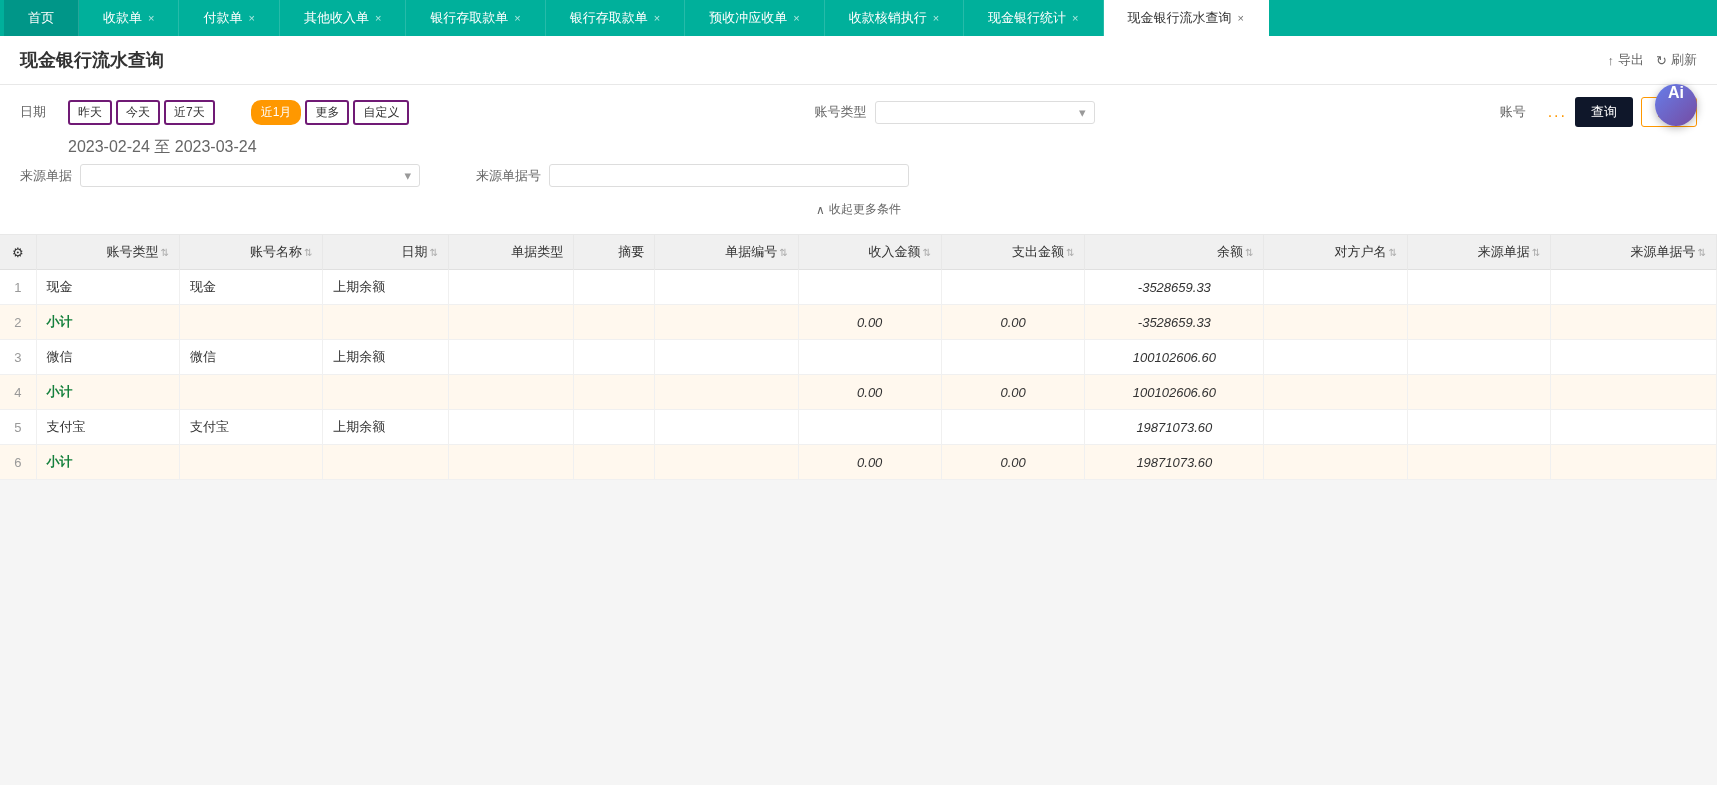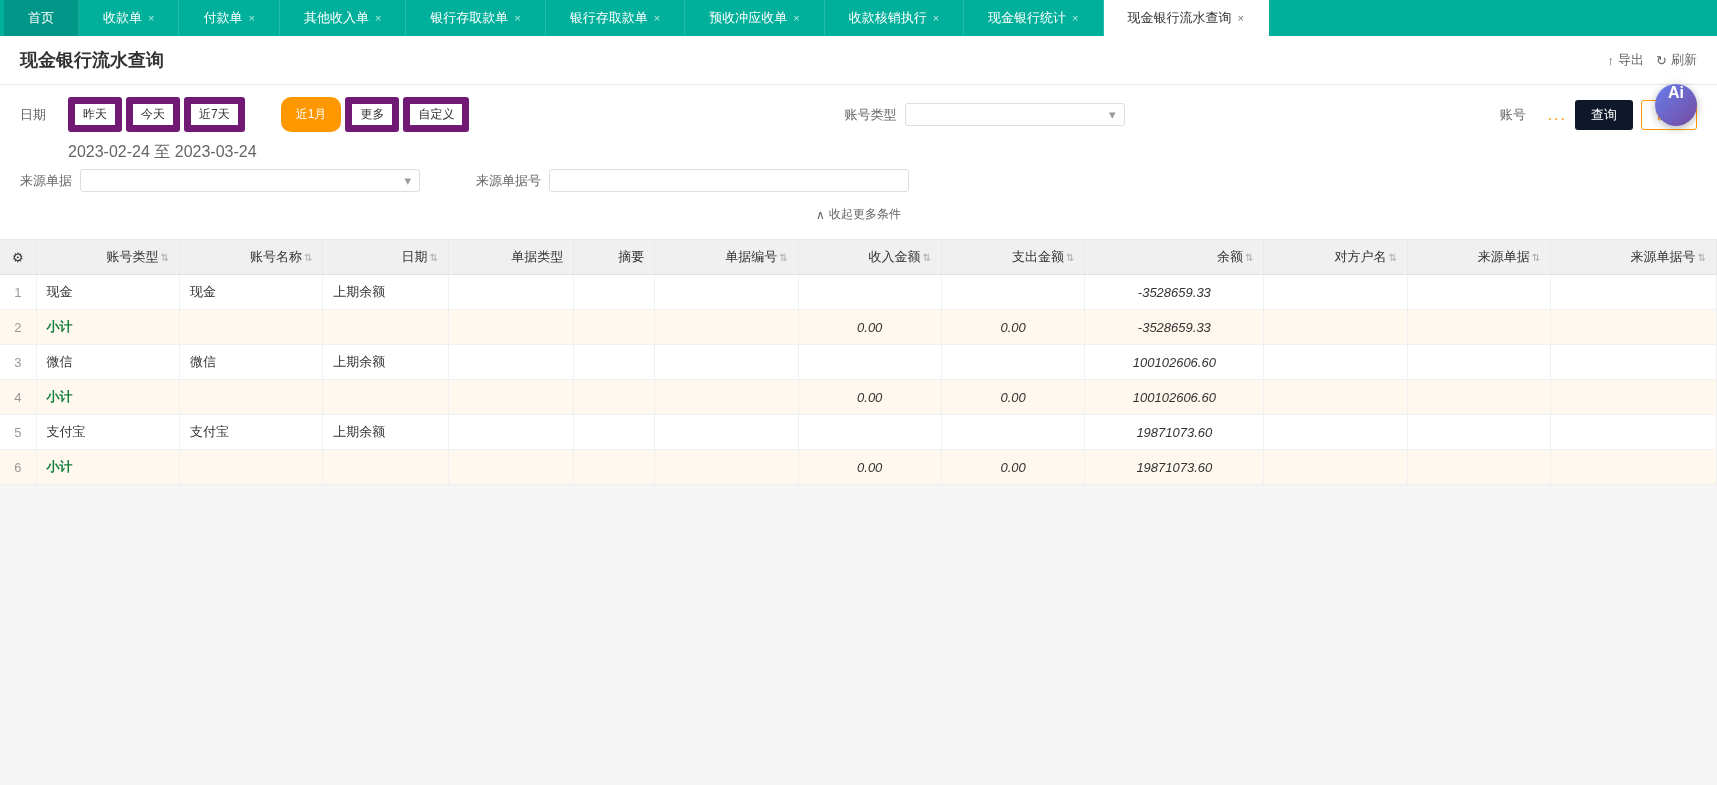--- a/index.html
+++ b/index.html
@@ -80,21 +80,21 @@
       white-space: nowrap;
       min-width: 40px;
     }
     .date-options {
       display: flex;
       align-items: center;
       gap: 4px;
     }
     .date-btn {
       padding: 2px 8px;
-      border: 7px solid #701a75;
+      border: 2px solid #701a75;
       border-radius: 3px;
       cursor: pointer;
       font-size: 12px;
       background: #fff;
       color: #333;
     }
     .date-btn.active {
       background: #ff9800;
       color: #fff;
       border-color: #ff9800;

